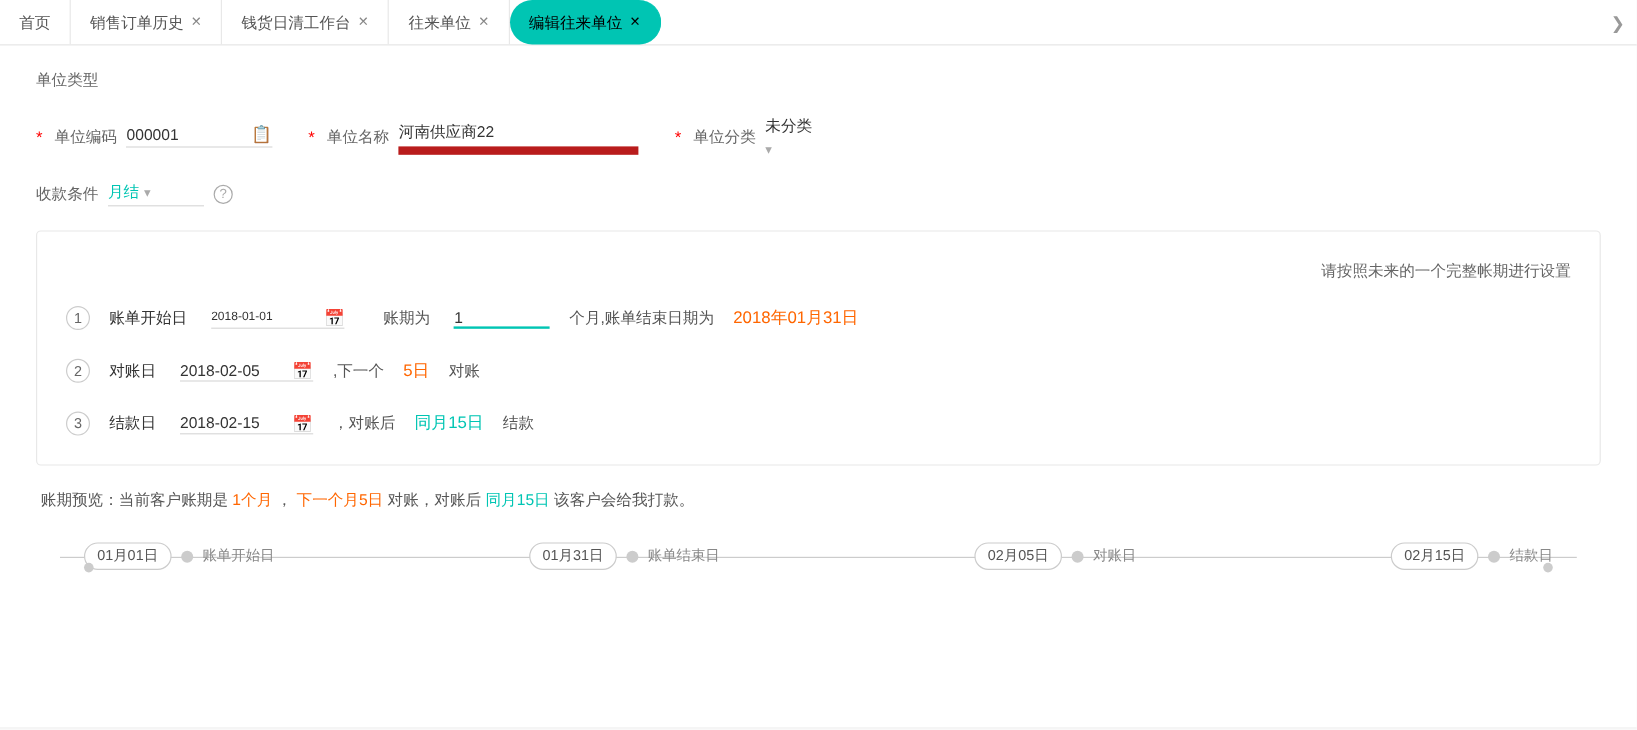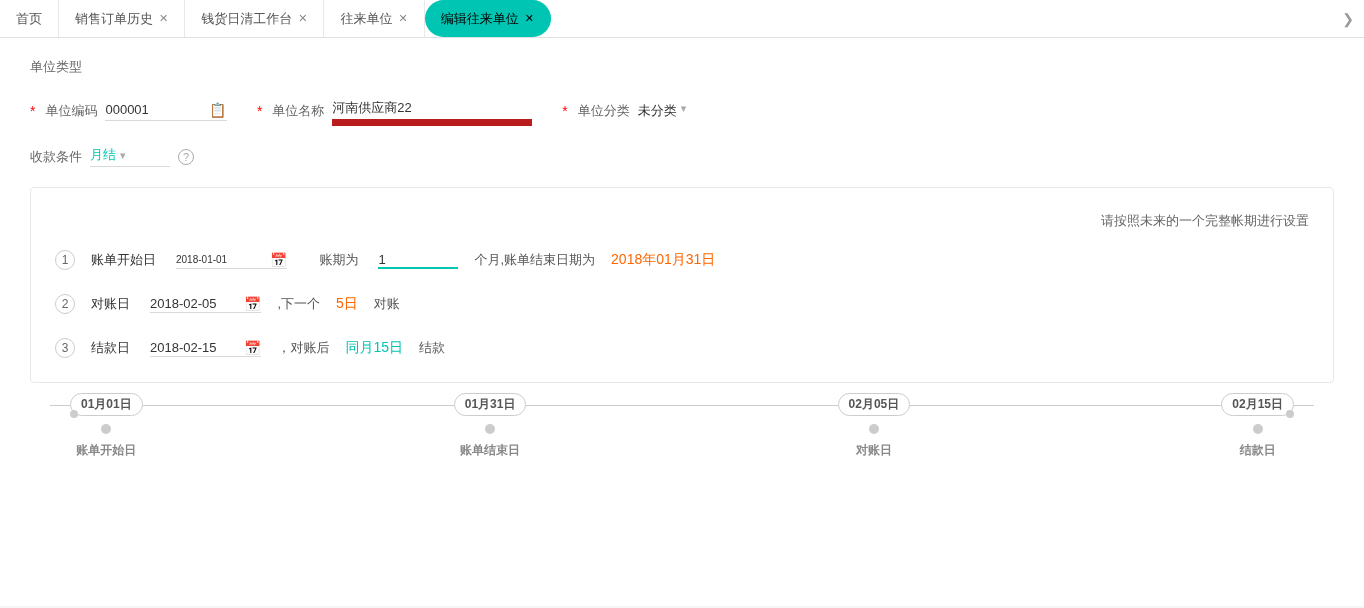--- a/index.html
+++ b/index.html
@@ -122,21 +122,21 @@
     .select-group {
       display: flex; align-items: center;
       border-bottom: 1px solid #d9d9d9;
       padding-bottom: 2px;
       gap: 4px; cursor: pointer;
     }
     .select-value { font-size: 13px; color: #00c5b3; }
     .select-arrow { color: #aaa; font-size: 11px; }
 
     .select-group2 {
-      display: flex; align-items: flex-start; gap: 4px; cursor: pointer;
+      display: flex; align-items: flex-start; gap: 4px; cursor: pointer; flex-direction: column;
     }
     .select-value2 { font-size: 13px; color: #333; }
     .select-arrow2 { color: #aaa; font-size: 11px; }
 
     .help-icon {
       width: 16px; height: 16px;
       border-radius: 50%;
       border: 1px solid #aaa;
       display: flex; align-items: center; justify-content: center;
       font-size: 11px; color: #aaa; cursor: pointer;
@@ -214,24 +214,23 @@
       background: #ccc;
     }
     .timeline-items {
       display: flex;
       justify-content: space-between;
       width: 100%;
       position: relative;
       z-index: 1;
     }
     .timeline-point {
-      display: flex; flex-direction: column;
+      display: flex; 
       align-items: center;
       gap: 8px;
-      font-weight: bold;
     }
     .point-label {
       background: #fff;
       border: 1px solid #ccc;
       border-radius: 12px;
       padding: 2px 10px;
       font-size: 12px; color: #555;
       white-space: nowrap;
     }
     .point-dot {
@@ -348,20 +347,29 @@
       <div class="date-input-wrap">
         <input type="text" value="2018-02-15" style="border: none; outline: none; font-size: 13px; color: rgb(51, 51, 51); background: transparent; width: 90px;">
         <span class="calendar-icon">📅</span>
       </div>
       <span class="inline-text">，对账后</span>
       <span class="highlight-teal">同月15日</span>
       <span class="inline-text">结款</span>
     </div>
   </div>
 
+  <div class="preview-text" style="margin-top:20px;">
+    <span>账期预览：当前客户账期是</span>
+    <span class="highlight-orange">1个月</span>
+    <span>，</span>
+    <span class="highlight-orange">下一个月5日</span>
+    <span> 对账，对账后 </span>
+    <span class="highlight-teal">同月15日</span>
+    <span> 该客户会给我打款。</span>
+  </div>
 
   <div class="timeline-wrap">
     <div class="timeline-line"></div>
     <div class="timeline-items">
 
       <div style="display:flex;align-items:center;position:absolute;left:20px;top:17px;">
         <div style="width:8px;height:8px;border-radius:50%;background:#ccc;"></div>
       </div>
 
       <div style="display:flex;align-items:center;position:absolute;right:20px;top:17px;">

